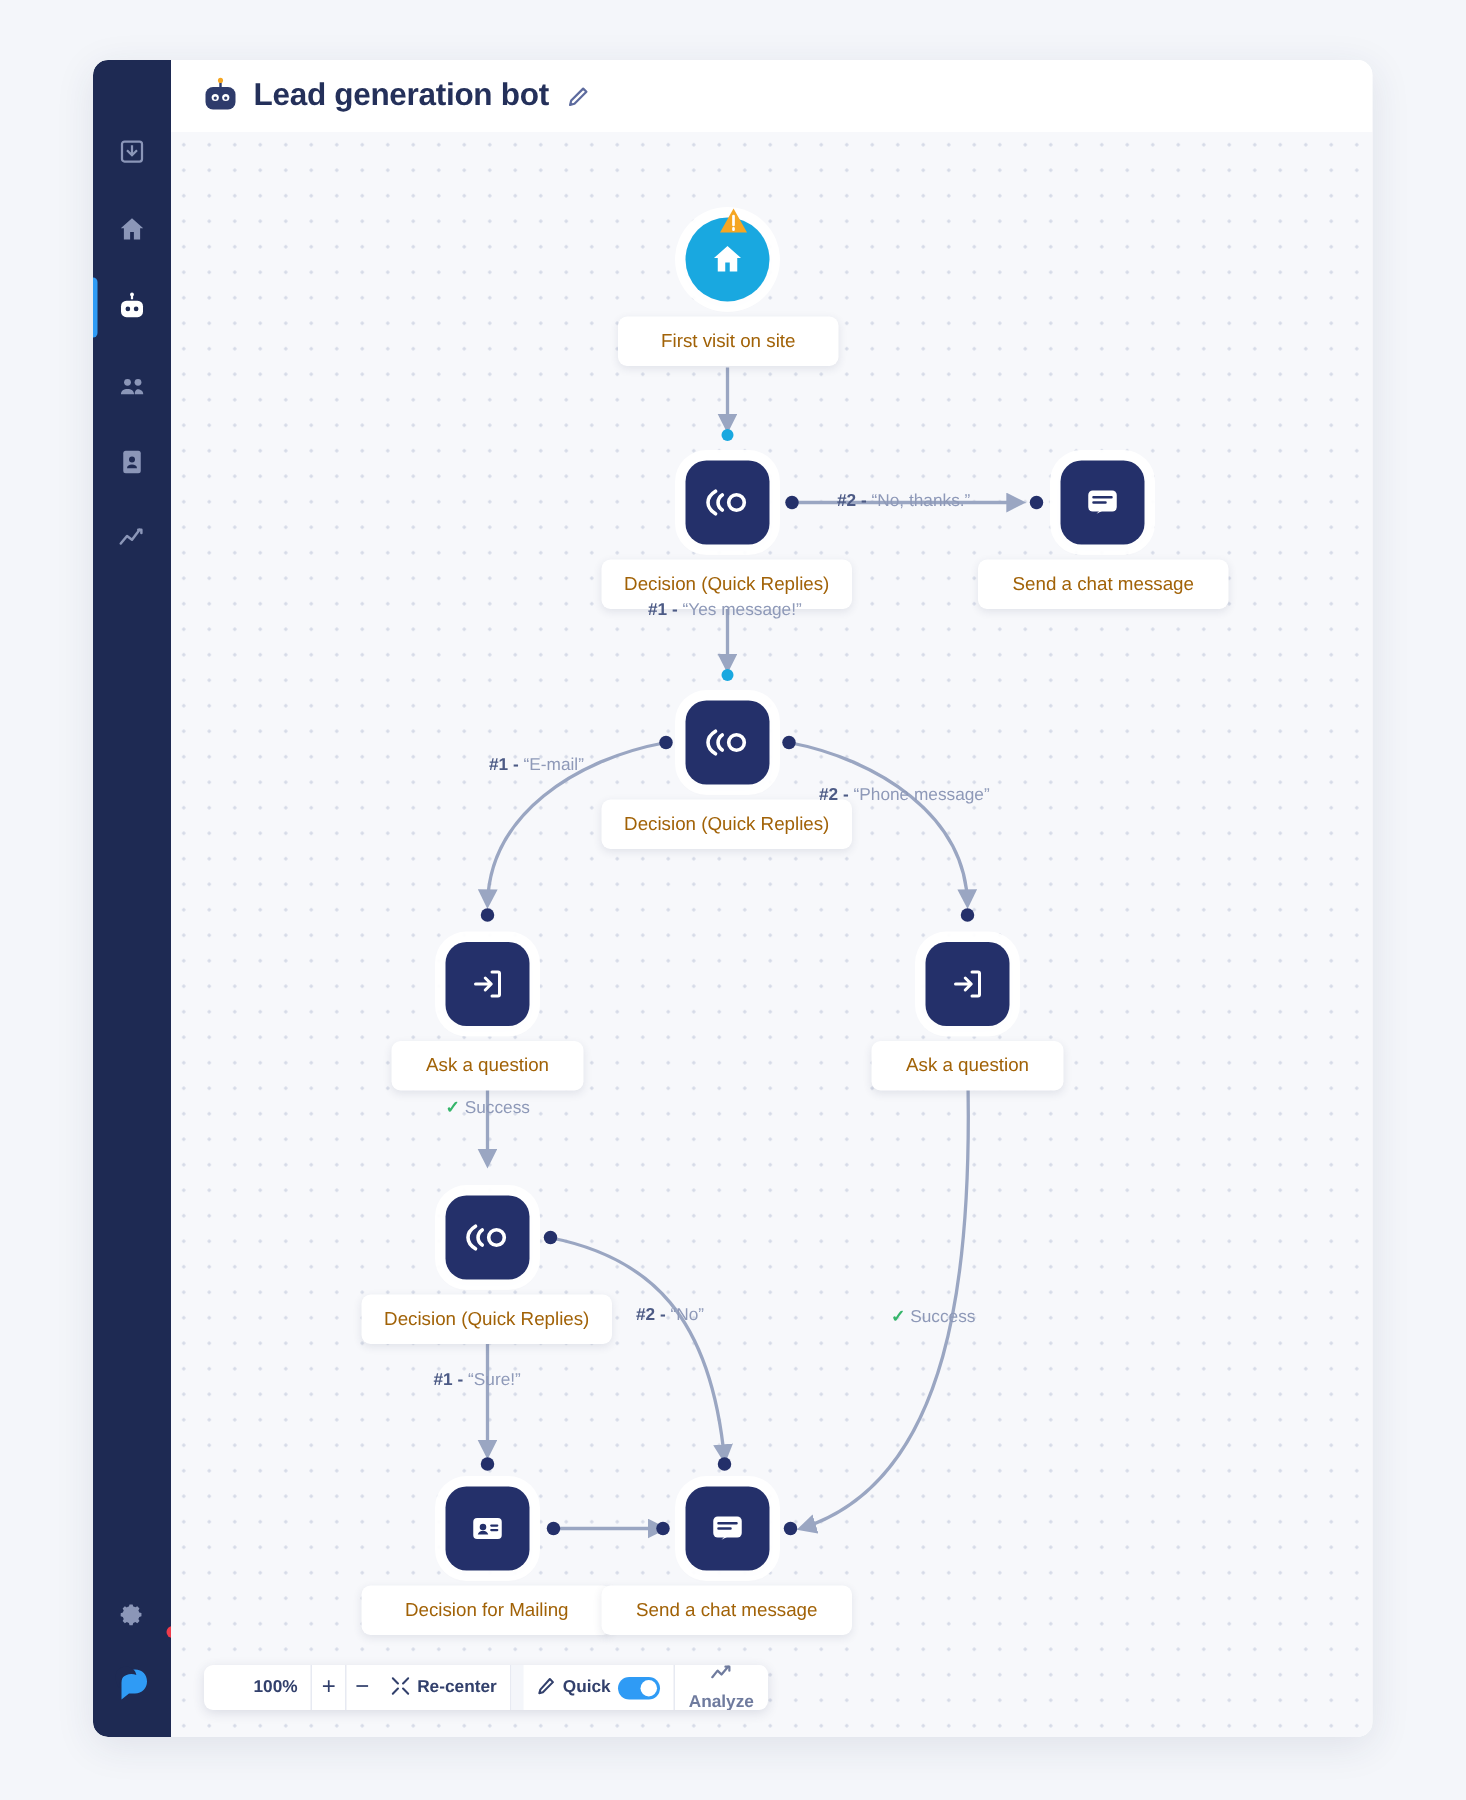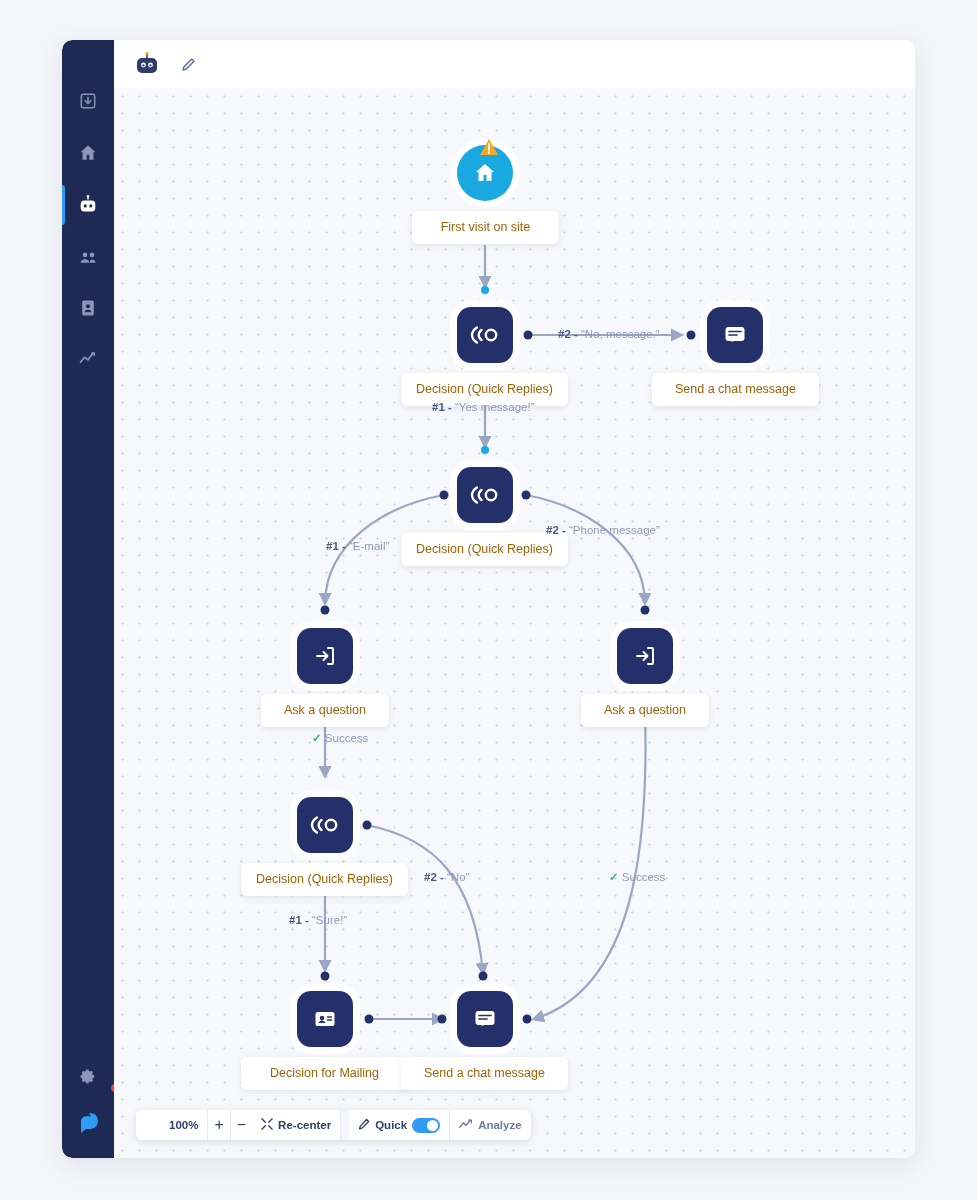--- a/index.html
+++ b/index.html
@@ -142,21 +142,21 @@
     padding: 9px 6px;
     box-sizing: border-box;
   }
   .edge-label {
     position: absolute;
     font-size: 11.5px;
     color: #8e99b8;
     white-space: nowrap;
   }
   .edge-label b { color: #4c5a85; }
-  .edge-label.success { color: #8e99b8; margin-left: 15px; }
+  .edge-label.success { color: #8e99b8; }
   .edge-label .check { color: #35b56a; font-weight: bold; }
   .warn-badge {
     position: absolute;
     width: 18px; height: 16px;
   }
   
   .toolbar {
     position: absolute;
     left: 22px;
     bottom: 18px;
@@ -173,21 +173,21 @@
     padding-left: 24px;
   }
   .tb-cell {
     display: flex;
     align-items: center;
     padding: 0 9px;
     border-right: 1px solid #e7eaf2;
     font-weight: bold;
     gap: 5px;
   }
-  .tb-cell:last-child { border-right: none; }
+  .tb-cell:last-child { border-right: none; flex-direction: column; }
   .tb-plusminus { font-size: 16px; font-weight: normal; color: #32406c; padding: 0 6px; }
   .tb-gap { width: 8px; background: #f4f6fa; }
   .toggle {
     width: 28px; height: 15px;
     border-radius: 8px;
     background: #2f9bf5;
     position: relative;
   }
   .toggle::after {
     content: "";
@@ -274,20 +274,21 @@
         <svg viewBox="0 0 26 26" width="26" height="26">
           <rect x="3" y="7" width="20" height="15" rx="5" fill="#2e3b6b"></rect>
           <circle cx="9.5" cy="14" r="2.4" fill="#ffffff"></circle>
           <circle cx="16.5" cy="14" r="2.4" fill="#ffffff"></circle>
           <circle cx="9.5" cy="14.4" r="1.1" fill="#2e3b6b"></circle>
           <circle cx="16.5" cy="14.4" r="1.1" fill="#2e3b6b"></circle>
           <path d="M13 3v4" stroke="#2e3b6b" stroke-width="1.6"></path>
           <circle cx="13" cy="2.6" r="1.7" fill="#f5a623"></circle>
         </svg>
       </span>
+      <span class="title">Lead generation bot</span>
       <span class="pencil">
         <svg viewBox="0 0 16 16" width="15" height="15" fill="none" stroke="#5d6b9e" stroke-width="1.6" stroke-linecap="round" stroke-linejoin="round">
           <path d="M11.5 2.2l2.3 2.3L5.3 13l-3.1.8.8-3.1z"></path>
         </svg>
       </span>
     </div>
 
     <div class="canvas">
       <div class="flow">
 
@@ -418,29 +419,29 @@
           <svg viewBox="0 0 24 24" width="24" height="24" fill="#ffffff">
             <rect x="2.5" y="4" width="19" height="14" rx="3"></rect>
             <path d="M8 19.5l3-3h3z"></path>
             <path d="M6 8.5h12M6 12h8" stroke="#24306a" stroke-width="1.7" stroke-linecap="round"></path>
           </svg>
         </div>
         <div class="node-label" style="left:287px; top:969px; width:167px">Send a chat message</div>
 
         <div class="edge-label" style="left:444px; top:240px">
           <b>#2 -</b>
-          <span>“No, message.”</span>
+          <span>“No, thanks.”</span>
         </div>
 
         <div class="edge-label" style="left:318px; top:313px">
           <b>#1 -</b>
           <span>“Yes message!”</span>
         </div>
 
-        <div class="edge-label" style="left:212px; top:452px">
+        <div class="edge-label" style="left:212px; top:416px">
           <b>#1 -</b>
           <span>“E-mail”</span>
         </div>
 
         <div class="edge-label" style="left:432px; top:436px">
           <b>#2 -</b>
           <span>“Phone message”</span>
         </div>
 
         <div class="edge-label success" style="left:183px; top:643px">

